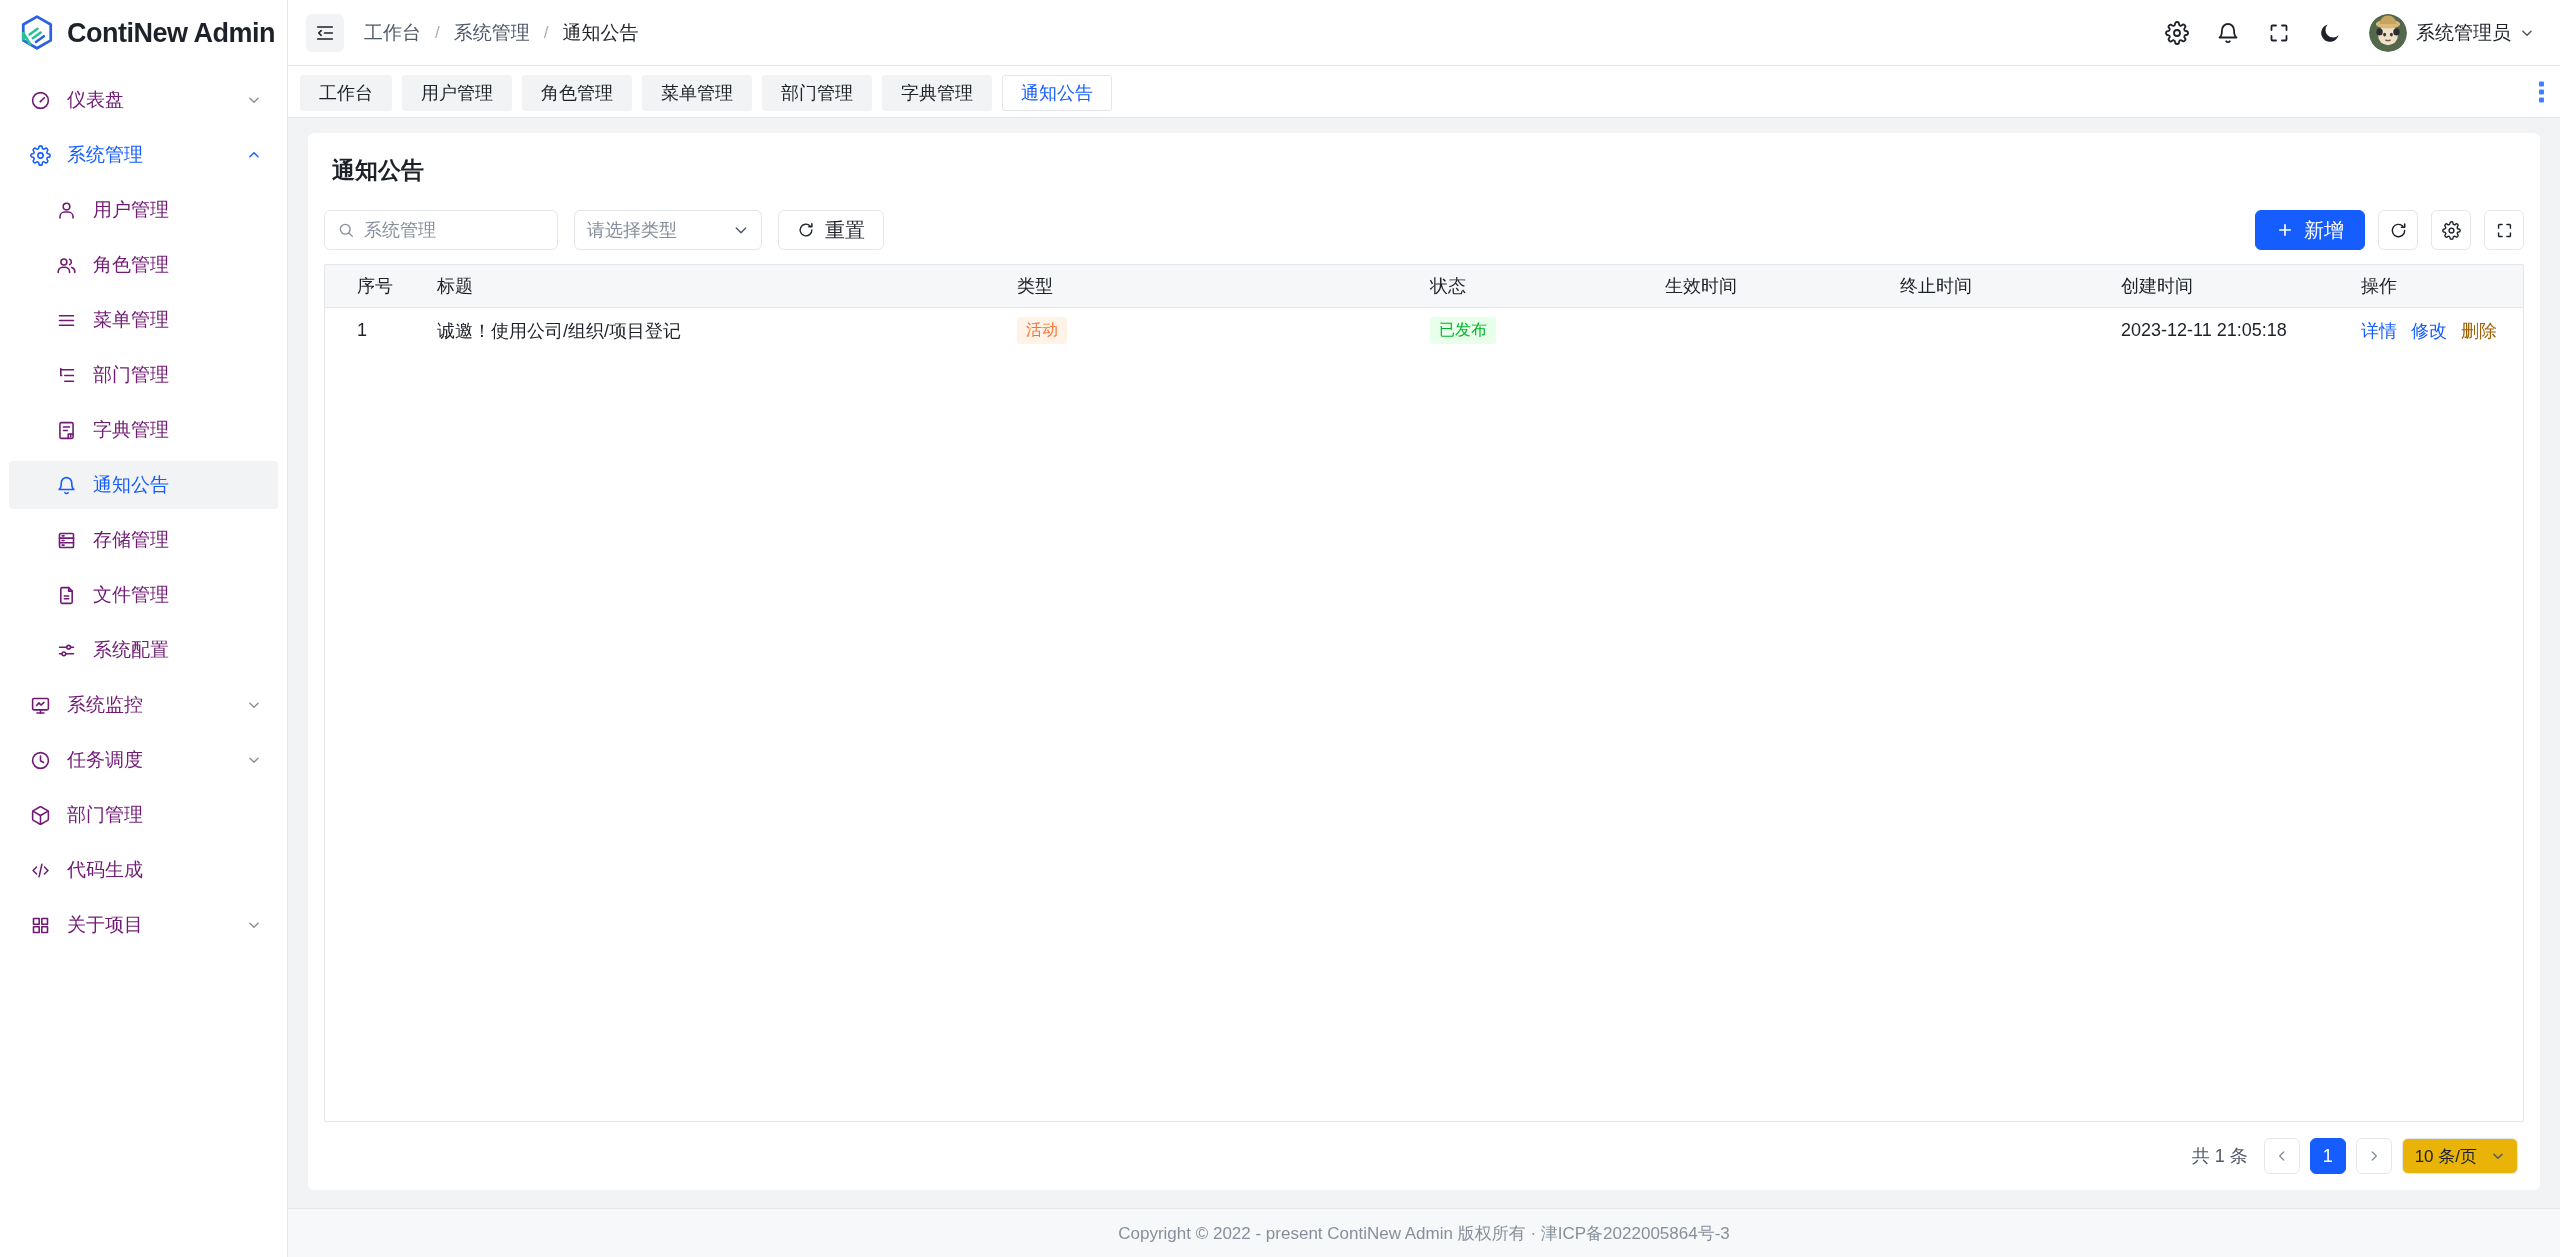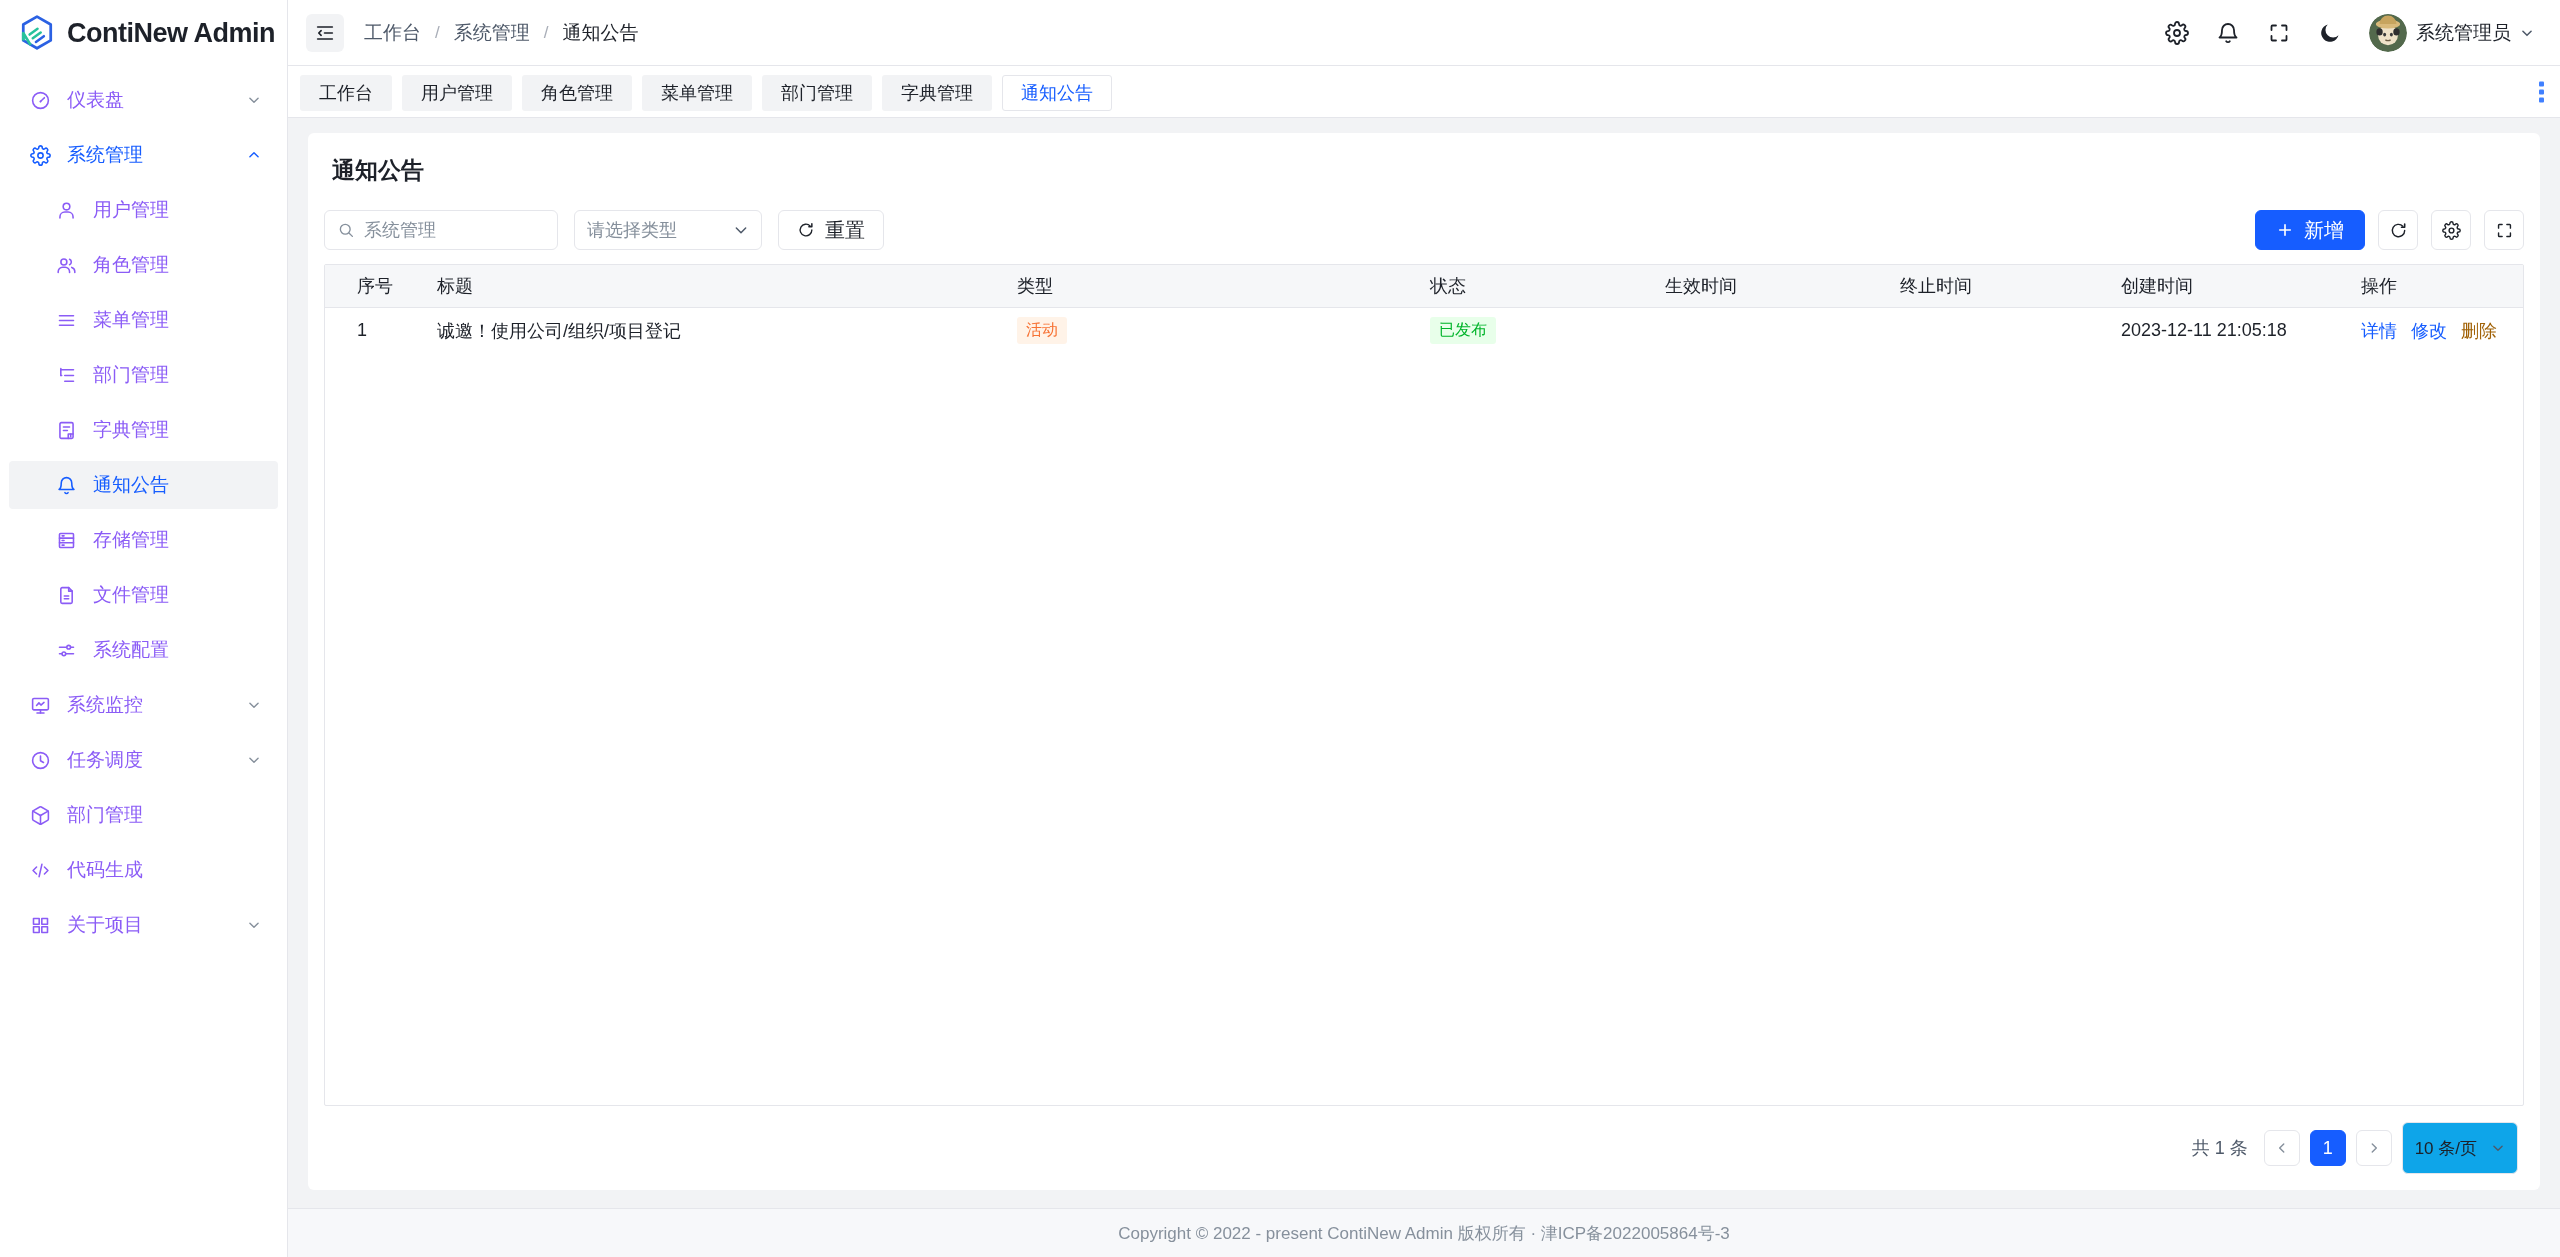--- a/index.html
+++ b/index.html
@@ -8,21 +8,21 @@
     font-family: "Liberation Sans", "DejaVu Sans", sans-serif;
     font-size: 18px; color: #1d2129; background: #f2f3f5; overflow: hidden;
   }
   .app { display: flex; width: 2560px; height: 1257px; }
 
   
   .sidebar { width: 288px; flex-shrink: 0; background: #fff; border-right: 1px solid #e5e6eb; display: flex; flex-direction: column; }
   .logo { height: 66px; display: flex; align-items: center; padding-left: 18px; gap: 11px; flex-shrink: 0; cursor: pointer; }
   .logo-text { font-size: 27px; font-weight: 700; letter-spacing: -0.5px; color: #1d2129; white-space: nowrap; }
   .menu { padding: 10px 9px 0; display: flex; flex-direction: column; overflow: hidden; }
-  .menu-item { height: 48px; margin-bottom: 7px; display: flex; align-items: center; border-radius: 4px; color: #8b5cf6; cursor: pointer; position: relative; padding-left: 21px; gap: 16px; font-size: 19px; flex-shrink: 0; }
+  .menu-item { height: 48px; margin-bottom: 7px; display: flex; align-items: center; border-radius: 4px; color: #701a75; cursor: pointer; position: relative; padding-left: 21px; gap: 16px; font-size: 19px; flex-shrink: 0; }
   .menu-item.sub { padding-left: 47px; }
   .menu-item .mi { width: 21px; height: 21px; flex-shrink: 0; }
   .menu-item .chevron { position: absolute; right: 17px; width: 14px; height: 14px; color: #86909c; }
   .menu-item.parent-active { color: #165dff; }
   .menu-item.parent-active .chevron { color: #165dff; }
   .menu-item.selected { background: #f2f3f5; color: #165dff; }
 
   
   .main { flex: 1; display: flex; flex-direction: column; min-width: 0; }
 
@@ -76,21 +76,21 @@
   .badge-published { background: #e8ffea; color: #00b42a; }
   .row-actions { display: inline-flex; gap: 14px; }
   .link { color: #165dff; cursor: pointer; }
   .link.danger { color: #a16207; }
 
   .pagination { margin-top: 16px; display: flex; align-items: center; justify-content: flex-end; gap: 10px; font-size: 18px; color: #4e5969; padding-right: 6px; flex-shrink: 0; }
   .pg-total { margin-right: 6px; color: #4e5969; }
   .pg-btn { width: 36px; height: 36px; border: 1px solid #e5e6eb; border-radius: 6px; background: #fff; display: flex; align-items: center; justify-content: center; color: #86909c; cursor: pointer; }
   .pg-btn svg { width: 14px; height: 14px; }
   .pg-btn.active { background: #165dff; border-color: #165dff; color: #fff; font-size: 18px; }
-  .pg-size { height: 52px; border: 1px solid #e5e6eb; border-radius: 6px; background: #0ea5e9; display: flex; align-items: center; gap: 14px; padding: 0 12px; color: #1d2129; font-size: 17px; cursor: pointer; }
+  .pg-size { height: 36px; border: 1px solid #e5e6eb; border-radius: 6px; background: #eab308; display: flex; align-items: center; gap: 14px; padding: 0 12px; color: #1d2129; font-size: 17px; cursor: pointer; }
   .pg-size .chev { width: 14px; height: 14px; color: #4e5969; }
 
   .footer { height: 49px; flex-shrink: 0; background: #f7f8fa; border-top: 1px solid #e5e6eb; display: flex; align-items: center; justify-content: center; font-size: 17px; color: #86909c; }
 
   svg.stroke { fill: none; stroke: currentColor; stroke-width: 1.8; stroke-linecap: round; stroke-linejoin: round; }
 </style>
 </head>
 <body>
 
 <div class="app">

